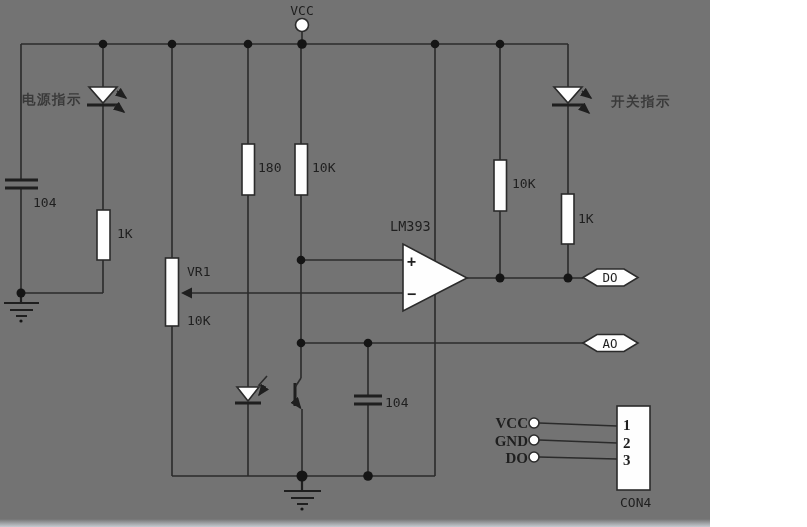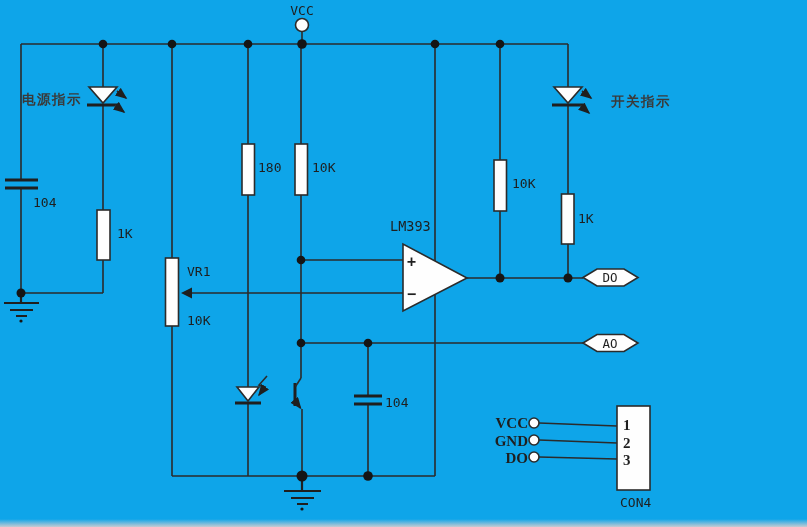--- a/index.html
+++ b/index.html
@@ -1,16 +1,16 @@
 <!DOCTYPE html>
 <html><head>
 <meta charset="utf-8">
 <style>
   html,body{margin:0;padding:0;background:#fff;}
-  .canvas{position:relative;width:807px;height:527px;background:#0ea5e9;overflow:hidden;}
+  .canvas{position:relative;width:710px;height:527px;background:#737373;overflow:hidden;}
   svg{position:absolute;left:0;top:0;}
   .wire{stroke:#2b2b2b;stroke-width:1.6;fill:none;}
   .thick{stroke:#1f1f1f;stroke-width:3;fill:none;}
   .sym{stroke:#2b2b2b;stroke-width:1.6;fill:#fefefe;}
   .gnd{stroke:#1f1f1f;stroke-width:2.2;fill:none;}
   .dot{fill:#151515;stroke:none;}
   .arrow{fill:#1f1f1f;stroke:none;}
   .t-mono{font-family:"DejaVu Sans Mono",monospace;fill:#1f1f1f;font-size:13px;}
   .t-sm{font-size:12.5px;}
   .t-op{font-family:"DejaVu Sans Mono",monospace;fill:#1f1f1f;font-size:13.5px;}

